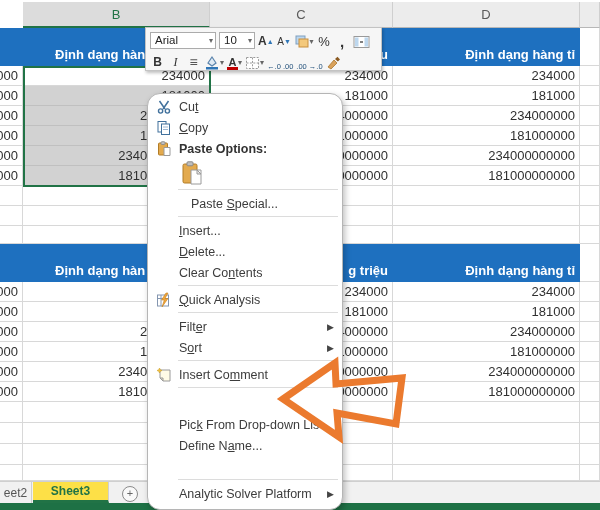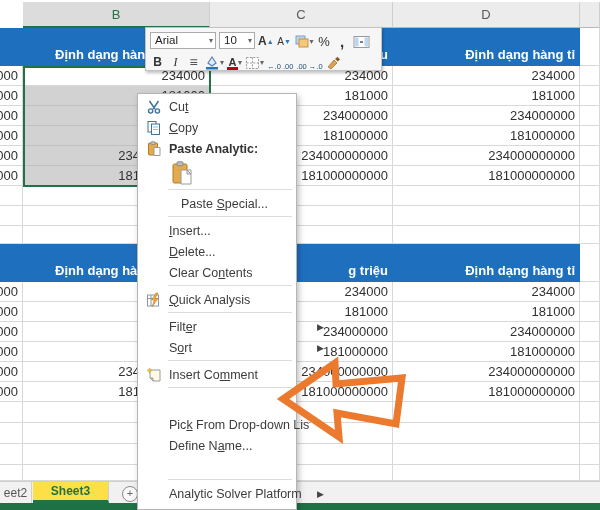--- a/index.html
+++ b/index.html
@@ -274,21 +274,21 @@
         </div>
       <div class="tb-btn">
         <svg width="15" height="14" viewBox="0 0 15 14">
             <path d="M2 11 L8 4 L11 7 L5 13 Z" fill="#d9a15a" stroke="#a9762f" stroke-width="0.8"></path>
             <path d="M9 3 L11.5 0.8 L14 3.4 L11.8 5.6 Z" fill="#8a5a22"></path>
           </svg>
       </div>
     </div>
   </div>
 
-  <div id="contextmenu" class="abs" style="left:137px;top:93px;width:160px;height:417px;">
+  <div id="contextmenu" class="abs" style="left:147px;top:93px;width:196px;height:417px;border-radius:13px;">
       <div class="mi" style="position: absolute; left: 1px; top: 2px; width: 193px; height: 21px;">
         <div class="gutter">
           <svg width="16" height="16" viewBox="0 0 16 16">
             <path d="M3.5 2 L9 10 M12.5 2 L7 10" stroke="#41719c" stroke-width="1.5" fill="none"></path>
             <circle cx="4.6" cy="12" r="2.1" fill="none" stroke="#41719c" stroke-width="1.4"></circle>
             <circle cx="11.4" cy="12" r="2.1" fill="none" stroke="#41719c" stroke-width="1.4"></circle>
           </svg>
         </div>
         <span class="lbl">Cu<u>t</u></span>
         <span class="sub"></span>
@@ -306,21 +306,21 @@
         <span class="sub"></span>
       </div>
       <div class="mi bold" style="position: absolute; left: 1px; top: 44px; width: 193px; height: 21px;">
         <div class="gutter">
           <svg width="16" height="16" viewBox="0 0 16 16">
             <rect x="2.5" y="2" width="9" height="12" rx="1" fill="#e3aa4e" stroke="#b27c26"></rect>
             <rect x="5" y="0.8" width="4" height="2.6" rx="0.8" fill="#c9c9c9" stroke="#8a8a8a"></rect>
             <path d="M8 6.5 h6 v8 h-6 z" fill="#fff" stroke="#9a9a9a"></path>
           </svg>
         </div>
-        <span class="lbl">Paste Analytic:</span>
+        <span class="lbl">Paste Options:</span>
         <span class="sub"></span>
       </div>
       <div class="mi" style="position: absolute; left: 1px; top: 65px; width: 193px; height: 28px;">
         <div class="gutter"></div>
         <div style="margin-left: 2px;">
           <svg width="22" height="24" viewBox="0 0 22 24">
             <rect x="2" y="3" width="14" height="19" rx="1.5" fill="#e3aa4e" stroke="#b27c26"></rect>
             <rect x="6" y="0.8" width="6" height="4" rx="1" fill="#bfbfbf" stroke="#8a8a8a"></rect>
             <path d="M10 9 h10 v14 h-10 z" fill="#fff" stroke="#9a9a9a"></path>
             <path d="M16 9 l4 4 h-4 z" fill="#e8e8e8" stroke="#9a9a9a"></path>

